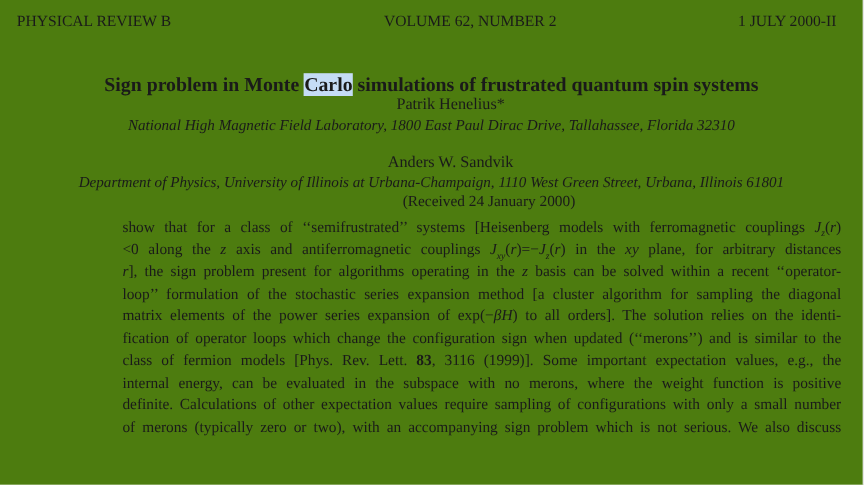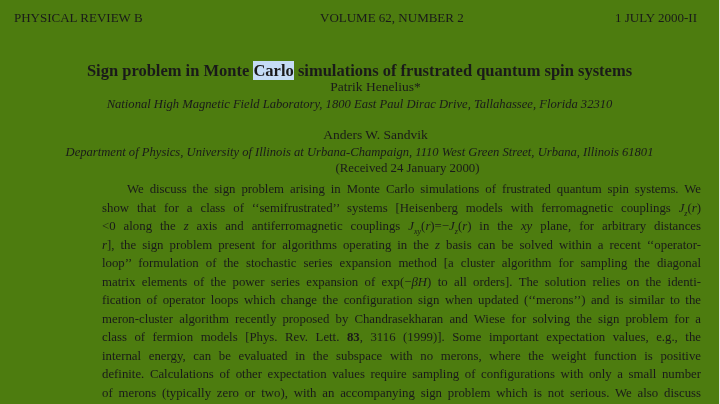--- a/index.html
+++ b/index.html
@@ -37,28 +37,26 @@
   </div>
 
   <div class="author" style="top:79px;">Patrik Henelius*</div>
   <div class="affil" style="top:97px;">National High Magnetic Field Laboratory, 1800 East Paul Dirac Drive, Tallahassee, Florida 32310</div>
 
   <div class="author" style="top:127px;">Anders W. Sandvik</div>
   <div class="affil" style="top:145px;">Department of Physics, University of Illinois at Urbana-Champaign, 1110 West Green Street, Urbana, Illinois 61801</div>
   <div class="received" style="top:161px;">(Received 24 January 2000)</div>
 
   <div class="abstract">
-    <span class="line first"><span>We discuss the sign problem arising in Monte Carlo simulations of frustrated quantum spin systems. We</span></span>
     <span class="line">show that for a class of ‘‘semifrustrated’’ systems [Heisenberg models with ferromagnetic couplings <i>J</i><sub style="font-size:8px"><i>z</i></sub>(<i>r</i>)</span>
     <span class="line">&lt;0 along the <i>z</i> axis and antiferromagnetic couplings <i>J</i><sub style="font-size:8px"><i>xy</i></sub>(<i>r</i>)=−<i>J</i><sub style="font-size:8px"><i>z</i></sub>(<i>r</i>) in the <i>xy</i> plane, for arbitrary distances</span>
     <span class="line"><i>r</i>], the sign problem present for algorithms operating in the <i>z</i> basis can be solved within a recent ‘‘operator-</span>
     <span class="line"><span>loop’’ formulation of the stochastic series expansion method [a cluster algorithm for sampling the diagonal</span></span>
     <span class="line">matrix elements of the power series expansion of exp(−<i>βH</i>) to all orders]. The solution relies on the identi-</span>
     <span class="line"><span>fication of operator loops which change the configuration sign when updated (‘‘merons’’) and is similar to the</span></span>
-    <span class="line"><span>meron-cluster algorithm recently proposed by Chandrasekharan and Wiese for solving the sign problem for a</span></span>
     <span class="line">class of fermion models [Phys. Rev. Lett. <b>83</b>, 3116 (1999)]. Some important expectation values, e.g., the</span>
     <span class="line"><span>internal energy, can be evaluated in the subspace with no merons, where the weight function is positive</span></span>
     <span class="line"><span>definite. Calculations of other expectation values require sampling of configurations with only a small number</span></span>
     <span class="line"><span>of merons (typically zero or two), with an accompanying sign problem which is not serious. We also discuss</span></span>
     <span class="line"></span>
 
   </div>
 </div>
 <div class="edge"></div>
 

